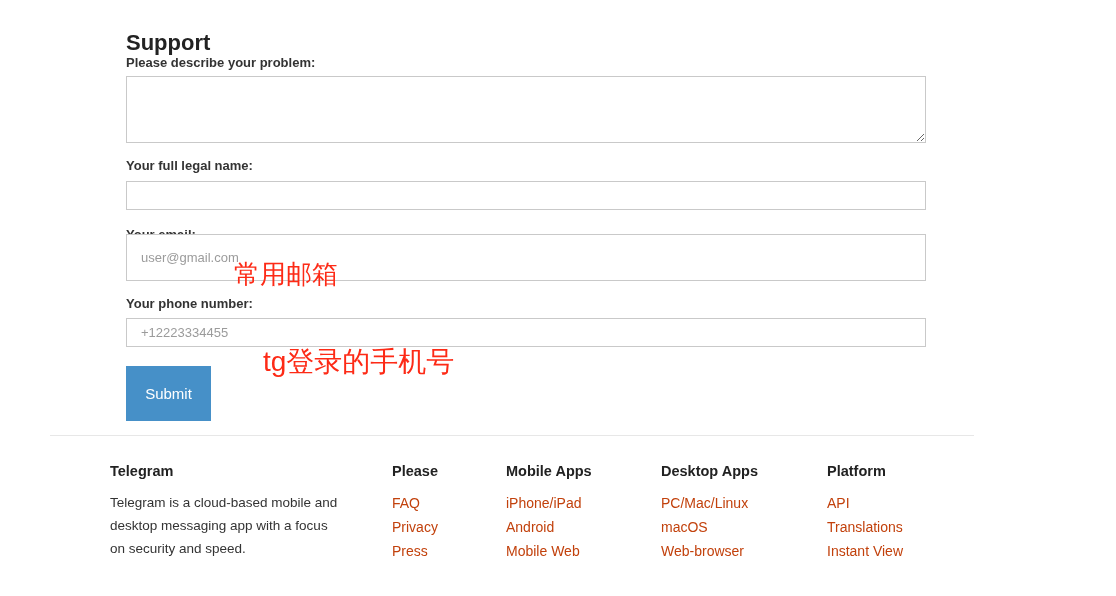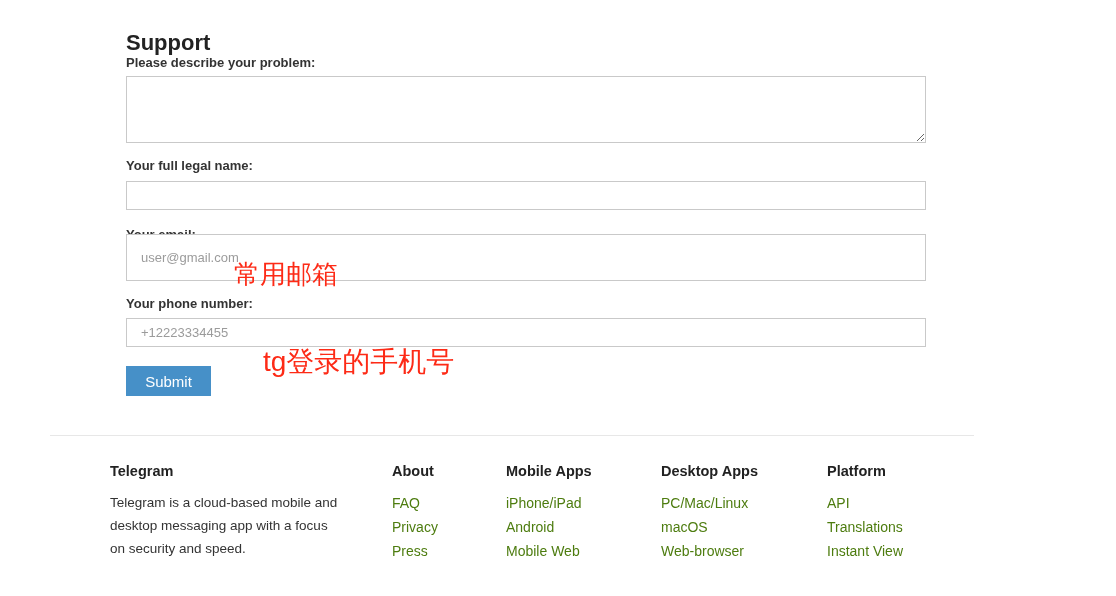--- a/index.html
+++ b/index.html
@@ -28,21 +28,21 @@
     font-family: "Liberation Sans", "DejaVu Sans", sans-serif;
     font-size: 13px; color: #333; padding: 5px 14px; outline: none;
   }
   .txt-input::placeholder, .txt-area::placeholder { color: #9b9b9b; opacity: 1; }
   .txt-area  { top: 76px; height: 67px; resize: both; }
   .in-name   { top: 181px; height: 29px; }
   .in-email  { top: 234px; height: 47px; }
   .in-phone  { top: 318px; height: 29px; }
 
   .submit-btn {
-    position: absolute; left: 0; top: 366px; width: 85px; height: 30px;
+    position: absolute; left: 0; top: 366px; width: 85px; height: 55px;
     background: #4690c8; color: #fff; border: none; cursor: pointer;
     font-family: "Liberation Sans", "DejaVu Sans", sans-serif;
     font-size: 15px;
   }
 
   .annotation {
     position: absolute; color: #fd2a16; white-space: nowrap;
     font-family: "Liberation Sans", "DejaVu Sans", sans-serif;
     pointer-events: none; line-height: 1.1;
   }
@@ -60,21 +60,21 @@
   .col-mobile   { left: 506px; }
   .col-desktop  { left: 661px; }
   .col-platform { left: 827px; }
   .footer-col h4 {
     margin: 0 0 12px; font-size: 14.5px; font-weight: bold; color: #222; line-height: 16px;
   }
   .brand-desc { font-size: 13.5px; color: #333; line-height: 23px; margin: 0; }
   .footer-links { list-style: none; margin: 0; padding: 0; }
   .footer-links li { line-height: 23px; }
   .footer-links a {
-    font-size: 14px; color: #4d7c0f; text-decoration: none; cursor: pointer;
+    font-size: 14px; color: #c2410c; text-decoration: none; cursor: pointer;
   }
 </style>
 </head>
 <body>
 
 <div class="page">
 
   <div class="content">
     <h1 class="page-title">Support</h1>
 
@@ -97,21 +97,21 @@
   <div class="annotation anno-email">常用邮箱</div>
 
   <div class="footer-divider"></div>
 
   <div class="footer-col col-brand">
     <h4>Telegram</h4>
     <p class="brand-desc">Telegram is a cloud-based mobile and desktop messaging app with a focus on security and speed.</p>
   </div>
 
   <div class="footer-col col-about">
-    <h4>About</h4>
+    <h4>Please</h4>
     <ul class="footer-links">
       <li><a>FAQ</a></li>
       <li><a>Privacy</a></li>
       <li><a>Press</a></li>
     </ul>
   </div>
 
   <div class="footer-col col-mobile">
     <h4>Mobile Apps</h4>
     <ul class="footer-links">

